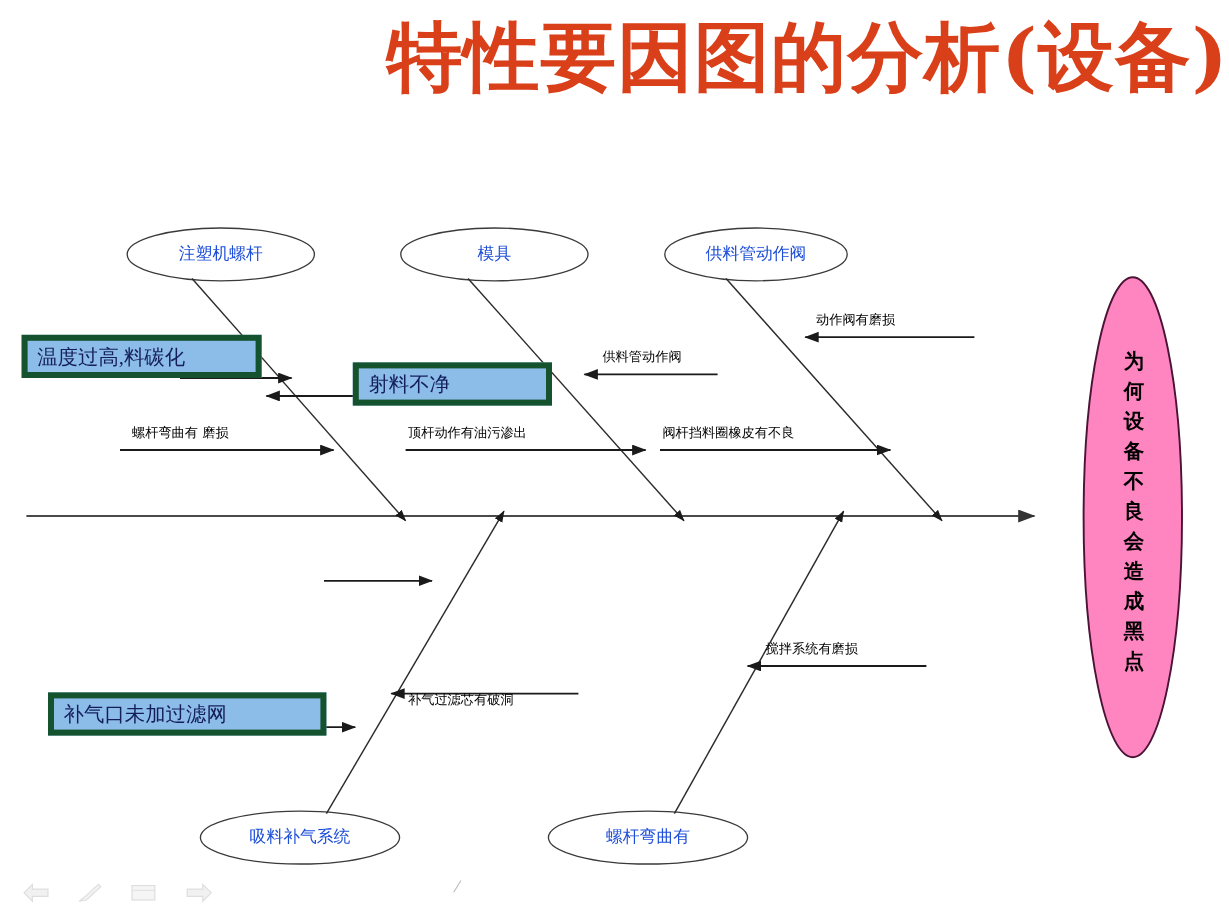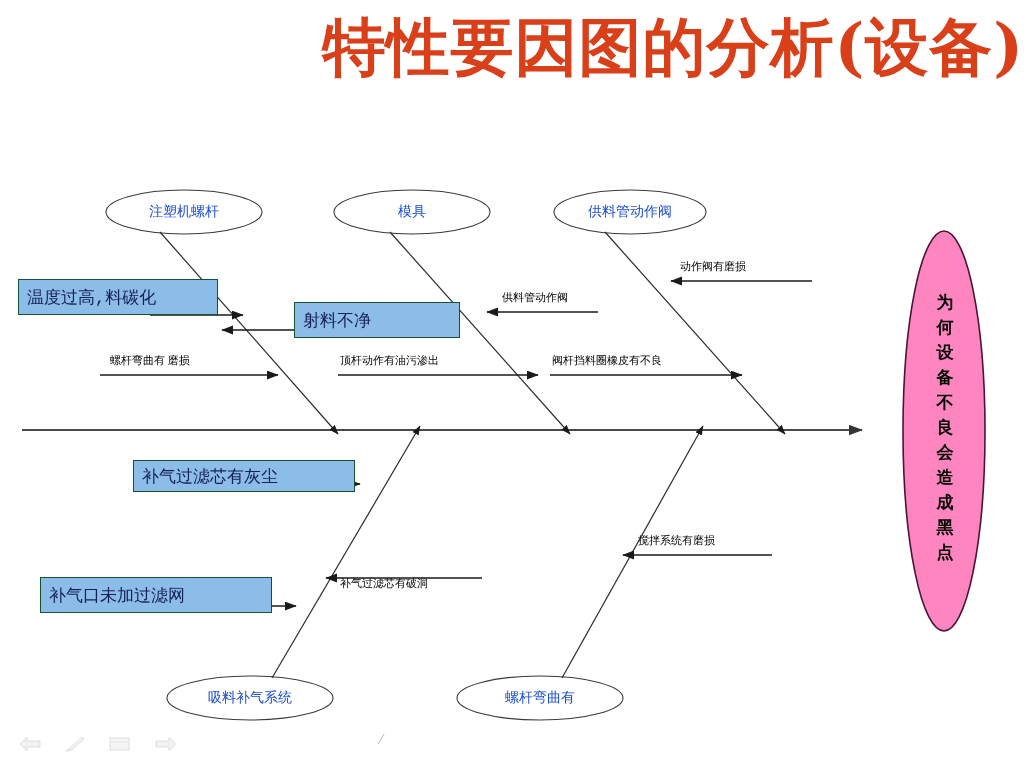--- a/index.html
+++ b/index.html
@@ -41,24 +41,24 @@
     position: absolute;
     color: #1d4ed8;
     font-size: 14px;
     font-family: "DejaVu Serif", serif;
     white-space: nowrap;
     text-align: center;
   }
   .blue-box {
     position: absolute;
     background: #8CBCE8;
-    border: 1px solid #14532d;
+    border: 5px solid #14532d;
     box-sizing: border-box;
     color: #141E5A;
-    font-family: Liberation Mono, monospace;
+    font-family: Liberation Serif, serif;
     font-size: 17px;
     display: flex;
     align-items: center;
     padding-left: 8px;
     white-space: nowrap;
   }
   .arrow-label {
     position: absolute;
     color: #000000;
     font-family: "DejaVu Serif", serif;
@@ -153,24 +153,23 @@
 
   <div class="cause-ellipse-text" style="left:124px; top:203px; width:120px;">注塑机螺杆</div>
   <div class="cause-ellipse-text" style="left:352px; top:203px; width:120px;">模具</div>
   <div class="cause-ellipse-text" style="left:567px; top:203px; width:126px;">供料管动作阀</div>
 
   <div class="cause-ellipse-text" style="left:180px; top:689px; width:140px;font-family:Liberation Serif, serif;">吸料补气系统</div>
   <div class="cause-ellipse-text" style="left:476px; top:689px; width:128px;">螺杆弯曲有</div>
 
   <div class="blue-box" style="left:18px; top:279px; width:200px; height:36px;">温度过高,料碳化</div>
   <div class="blue-box" style="left:294px; top:302px; width:166px; height:36px;">射料不净</div>
-  <div class="blue-box" style="left:133px; top:460px; width:222px; height:32px;">补气过滤芯有灰尘</div>
   <div class="blue-box" style="left:40px; top:577px; width:232px; height:36px;">补气口未加过滤网</div>
 
-  <div class="arrow-label" style="left:110px; top:353px;font-family:Liberation Serif, serif;">螺杆弯曲有 磨损</div>
+  <div class="arrow-label" style="left:110px; top:353px;">螺杆弯曲有 磨损</div>
   <div class="arrow-label" style="left:340px; top:353px;">顶杆动作有油污渗出</div>
   <div class="arrow-label" style="left:502px; top:290px;">供料管动作阀</div>
   <div class="arrow-label" style="left:552px; top:353px;">阀杆挡料圈橡皮有不良</div>
   <div class="arrow-label" style="left:680px; top:259px;">动作阀有磨损</div>
   <div class="arrow-label" style="left:340px; top:556px;margin-top:20px;">补气过滤芯有破洞</div>
   <div class="arrow-label" style="left:638px; top:533px;">搅拌系统有磨损</div>
 
   <div id="effect-text">
     <span>为</span>
     <span>何</span>

